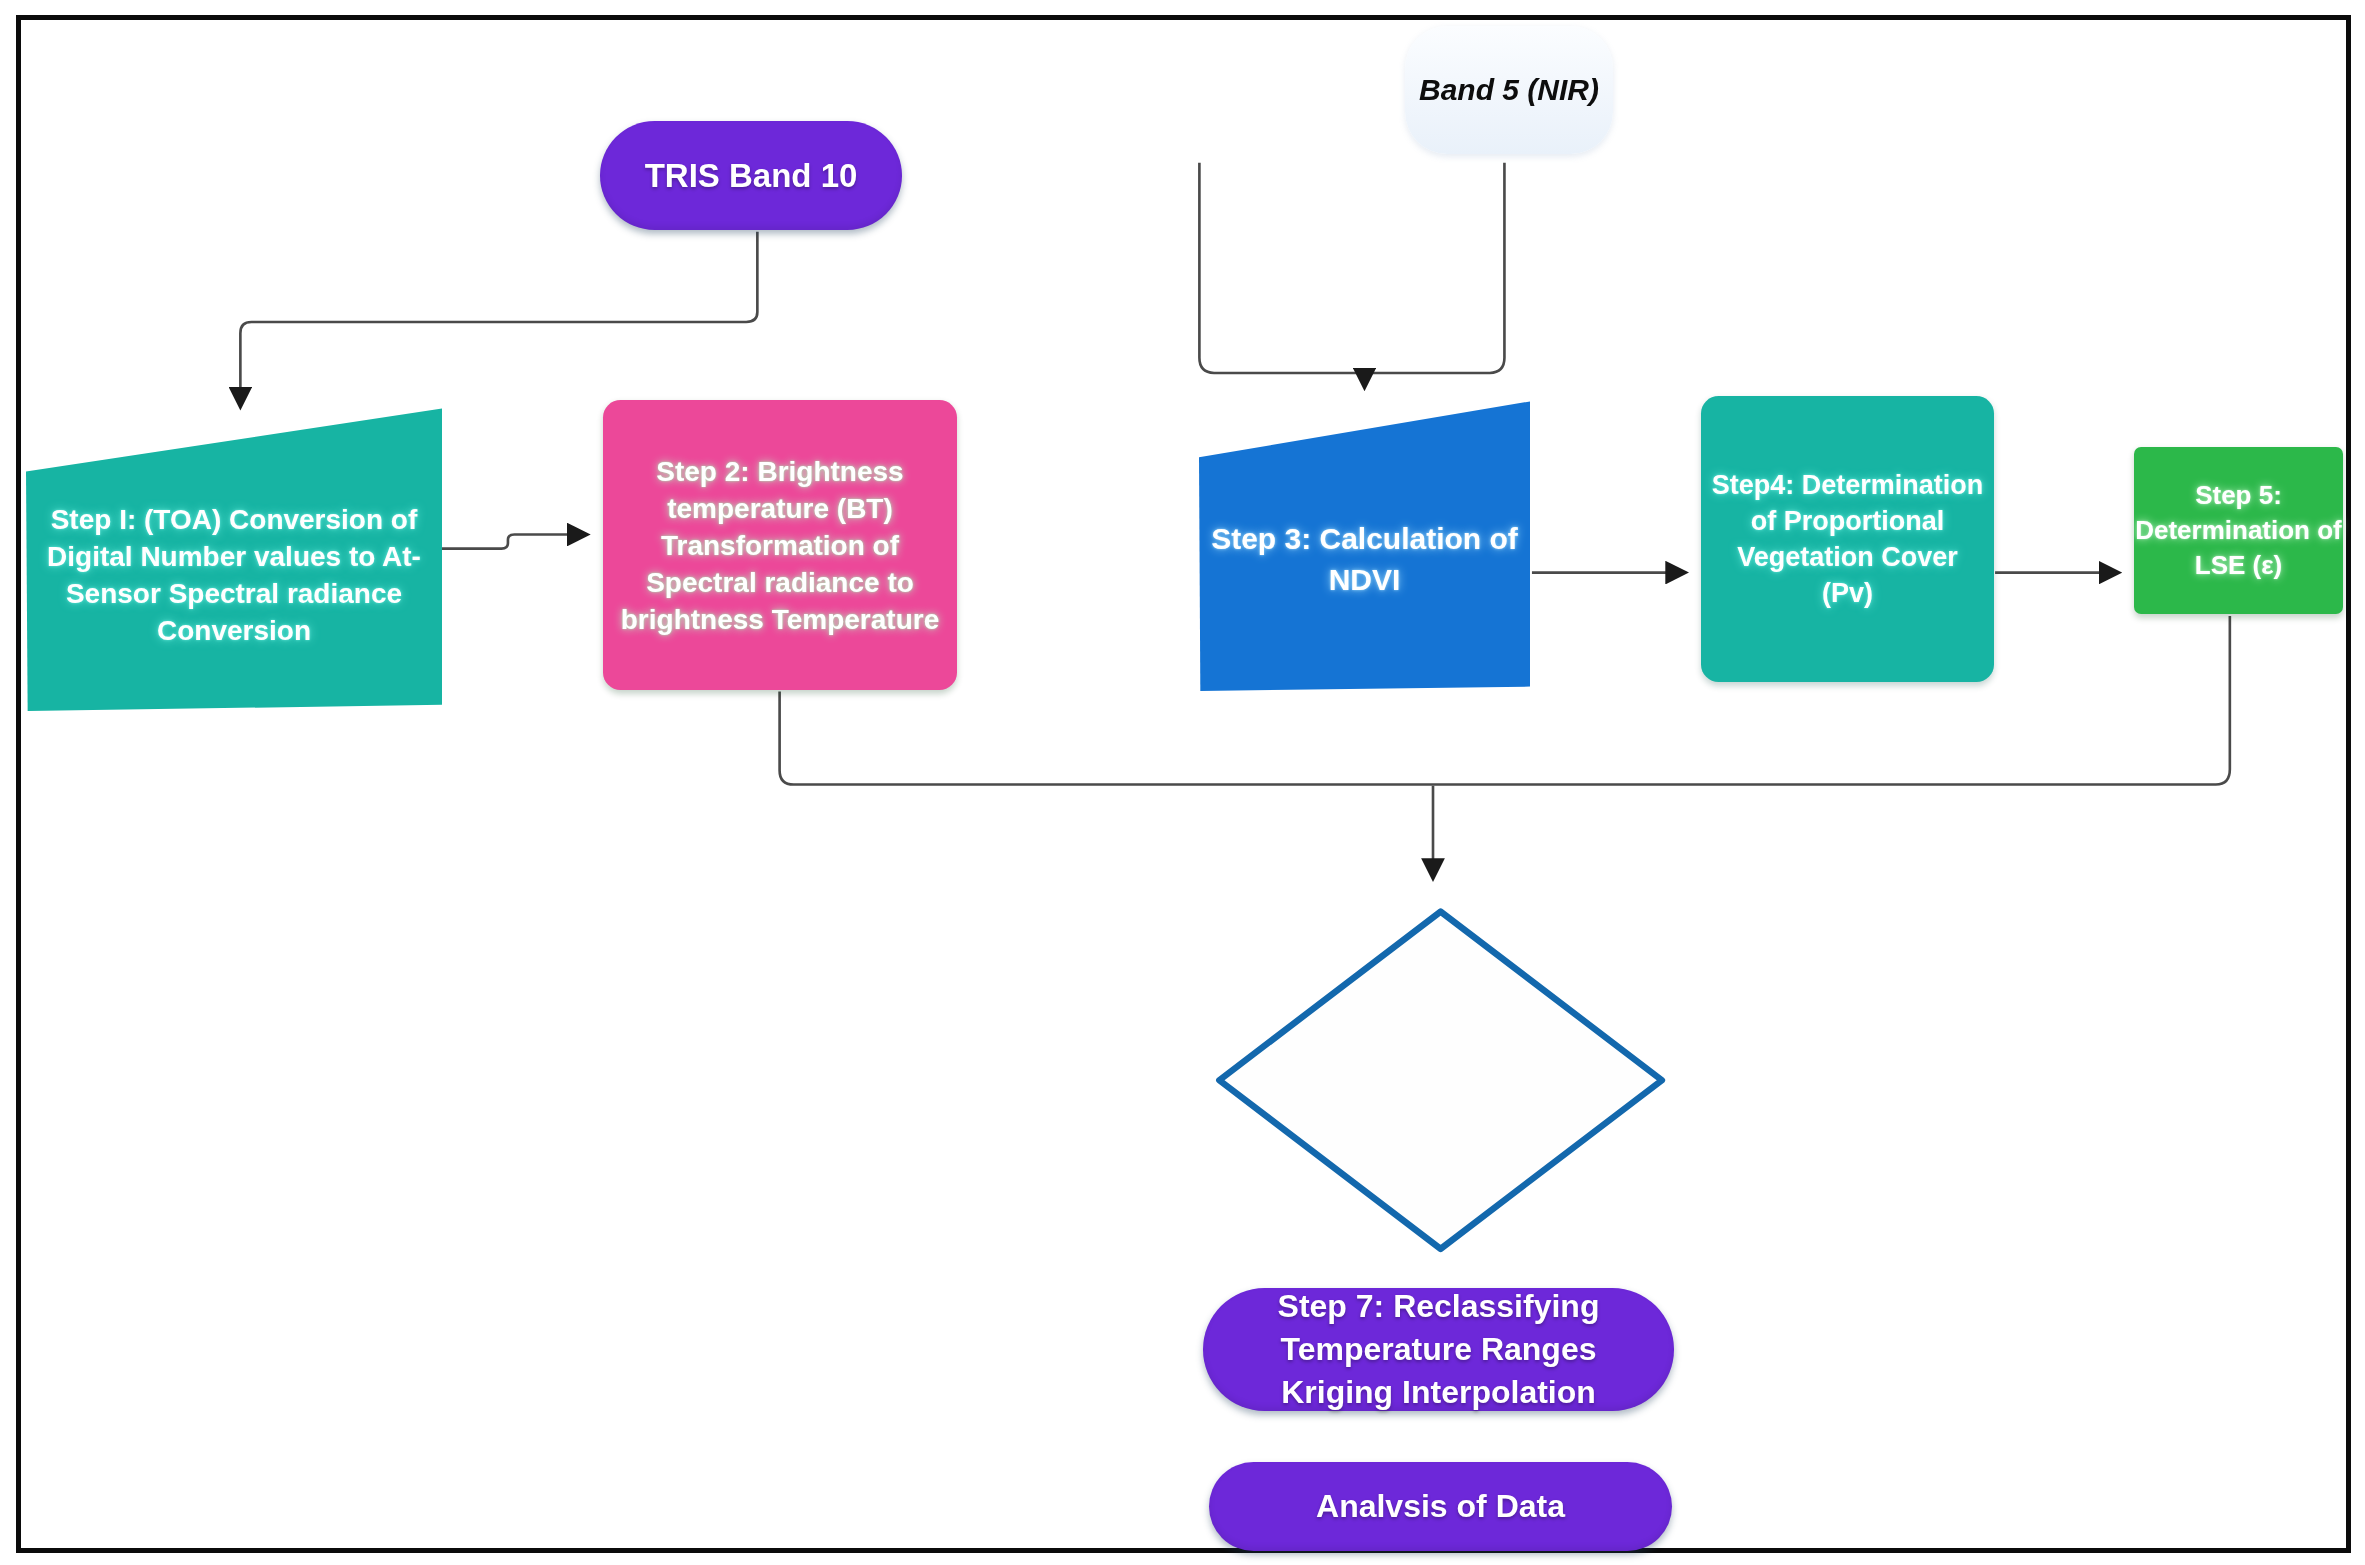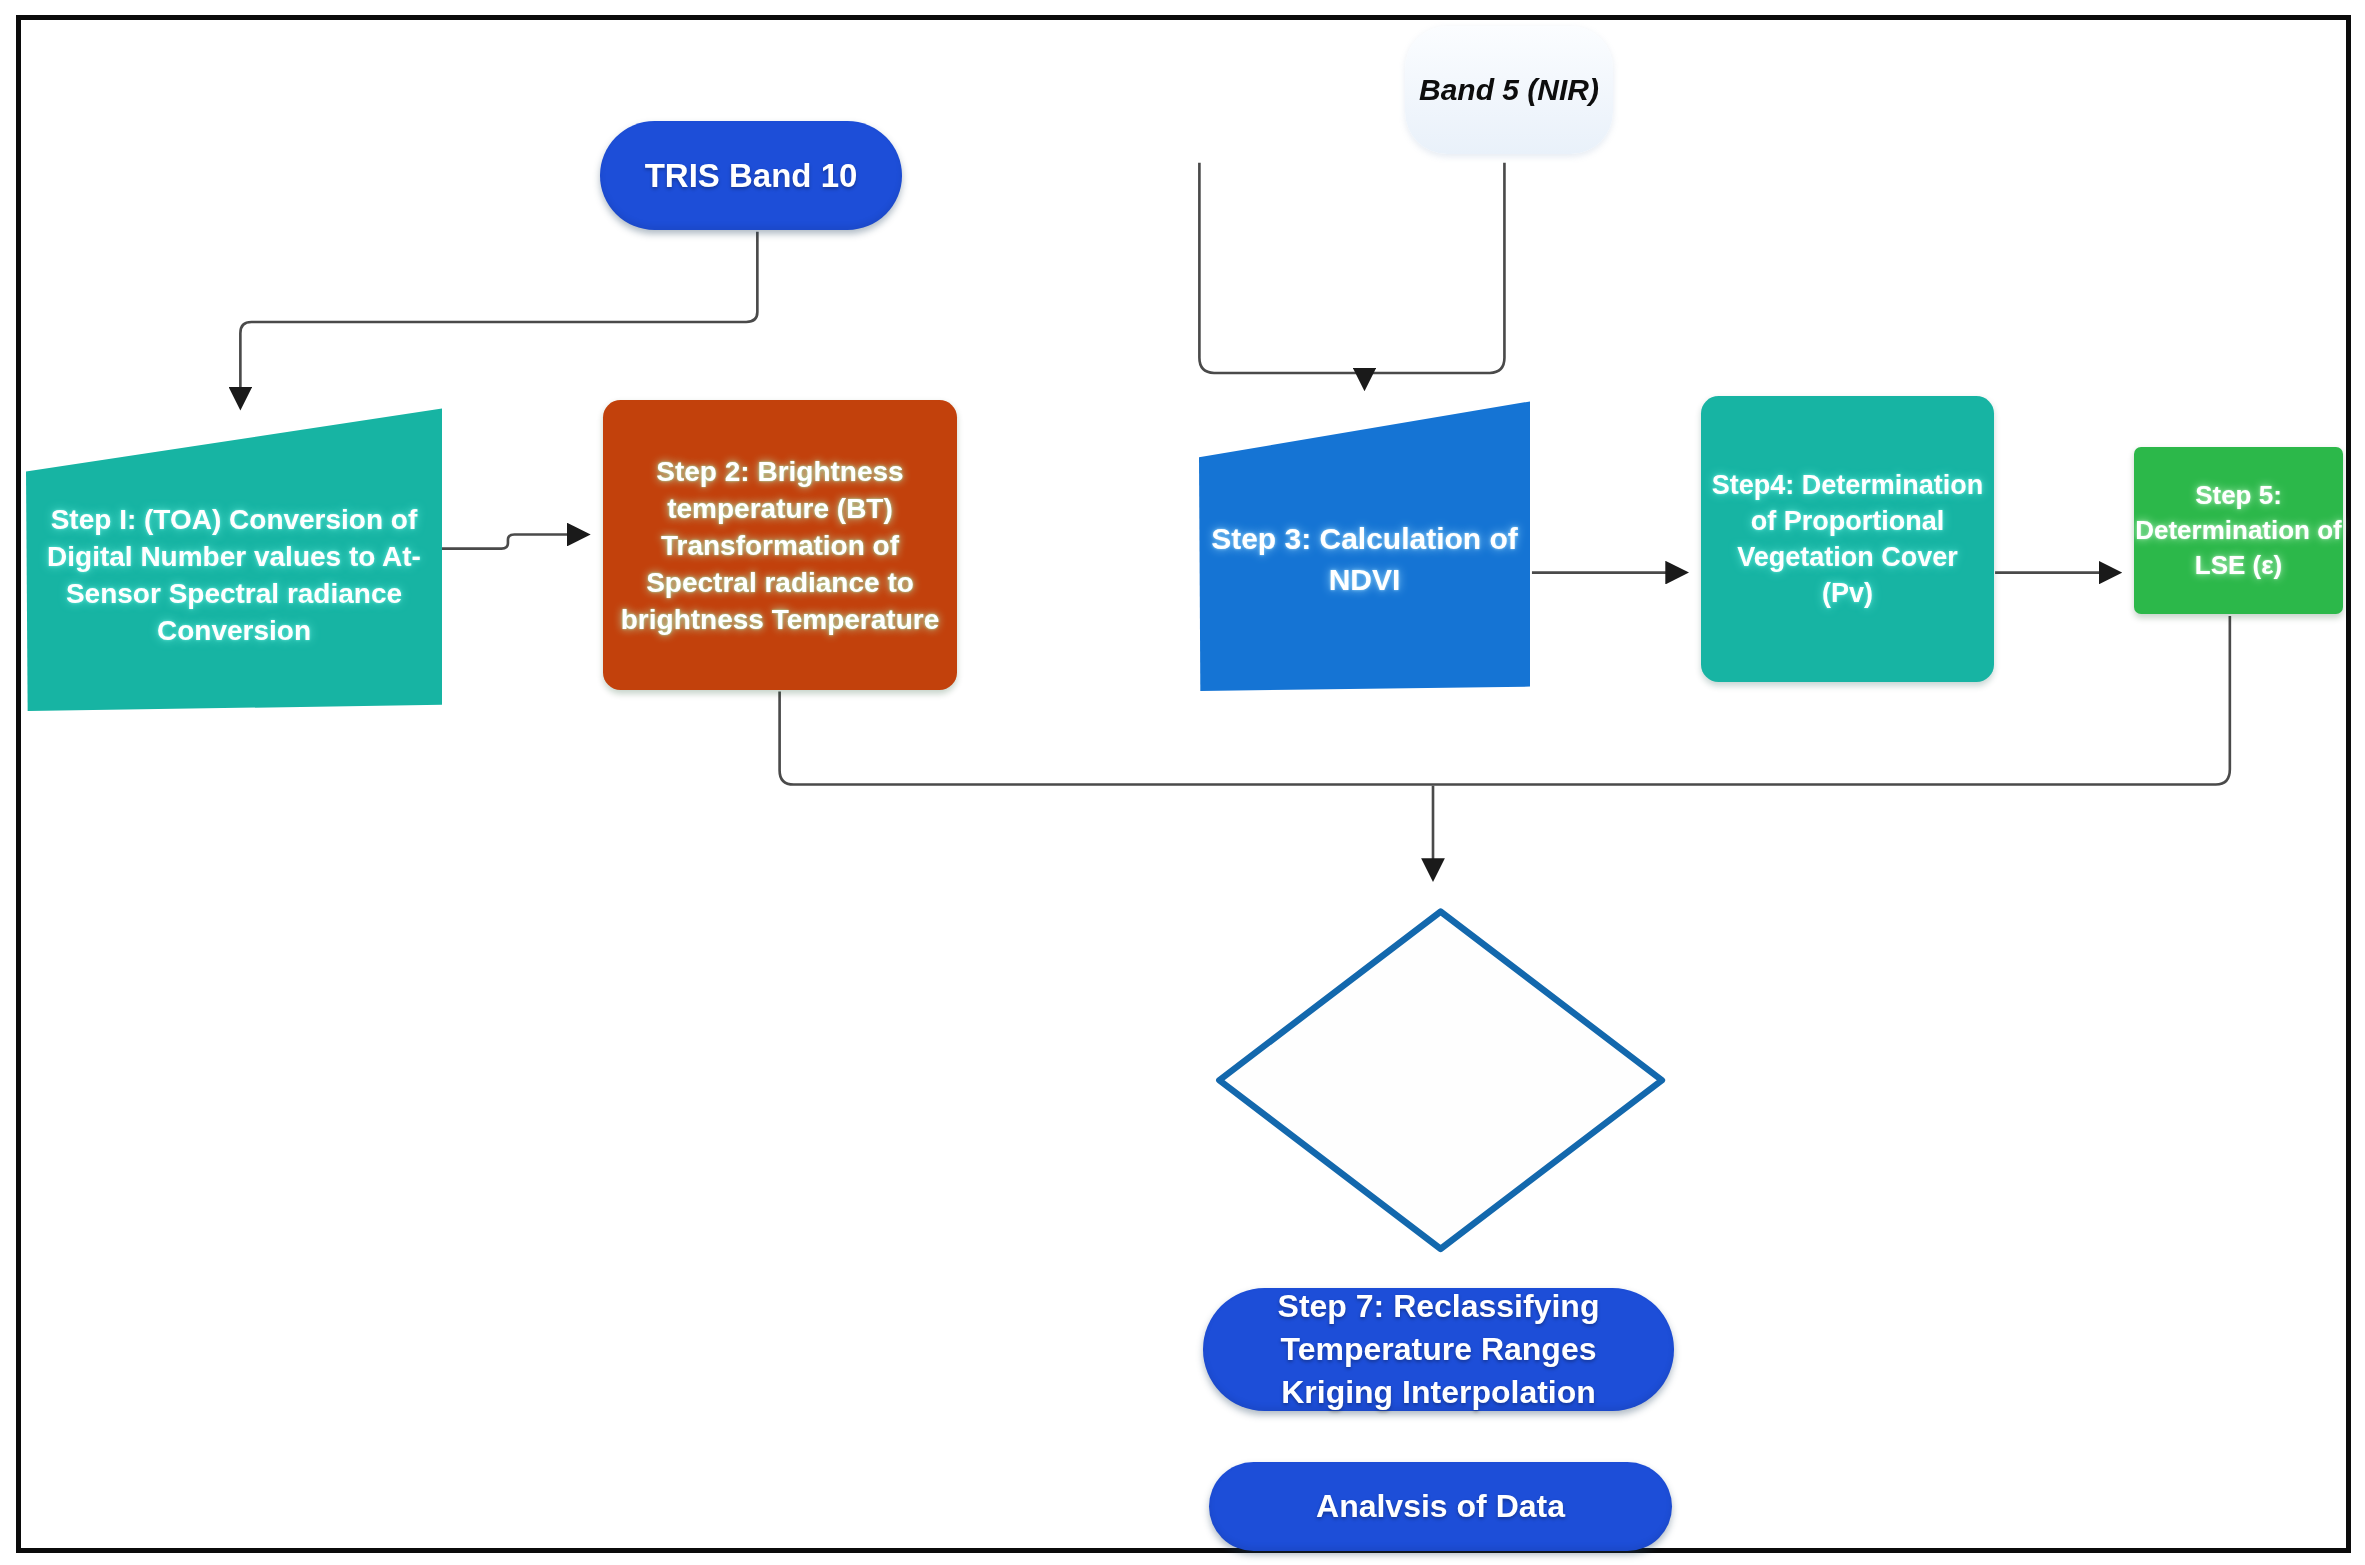--- a/index.html
+++ b/index.html
@@ -11,37 +11,37 @@
     position:absolute;left:16.4px;top:15px;width:2325px;height:1528px;
     border:5.3px solid #0b0b0b;background:transparent;
   }
   .edges{position:absolute;left:0;top:0;width:2366px;height:1565px;pointer-events:none;}
   .node{
     position:absolute;display:flex;align-items:center;justify-content:center;
     text-align:center;color:#ffffff;font-weight:bold;box-sizing:border-box;
   }
   
   .pill-blue{
-    background:#1d4ed8;border-radius:76px;
+    background:#6d28d9;border-radius:76px;
     box-shadow:0 4.1px 7px rgba(30,60,90,.35), inset 0 -3.5px 5.9px rgba(0,0,0,.08);
     text-shadow:0 1.8px 3.5px rgba(0,0,0,.30);
   }
   .pill-band{
     background:linear-gradient(180deg,#fbfdff 0%,#f1f6fc 55%,#e9f1fa 100%);
     border-radius:42px;color:#0d0d0d;font-style:italic;
     box-shadow:0 2.3px 5.9px rgba(120,150,190,.18);
     text-shadow:none;
   }
   
   .box-teal{
     background:#17b4a3;
     text-shadow:0 0 9.4px #62e8d9,0 0 2.9px #62e8d9;
   }
   .box-green{
-    background:#c2410c;border-radius:17.6px;
+    background:#ec4899;border-radius:17.6px;
     box-shadow:0 3.5px 5.9px rgba(0,60,20,.22);
     text-shadow:0 0 8.2px #b9f2c4,0 0 2.3px #9aeaa8;
   }
   .box-green2{
     background:#2cb84a;border-radius:7px;
     box-shadow:0 3.5px 5.9px rgba(0,60,20,.22);
     text-shadow:0 0 8.2px #b9f2c4,0 0 2.3px #9aeaa8;
   }
   .box-blue{
     background:#1574d4;

